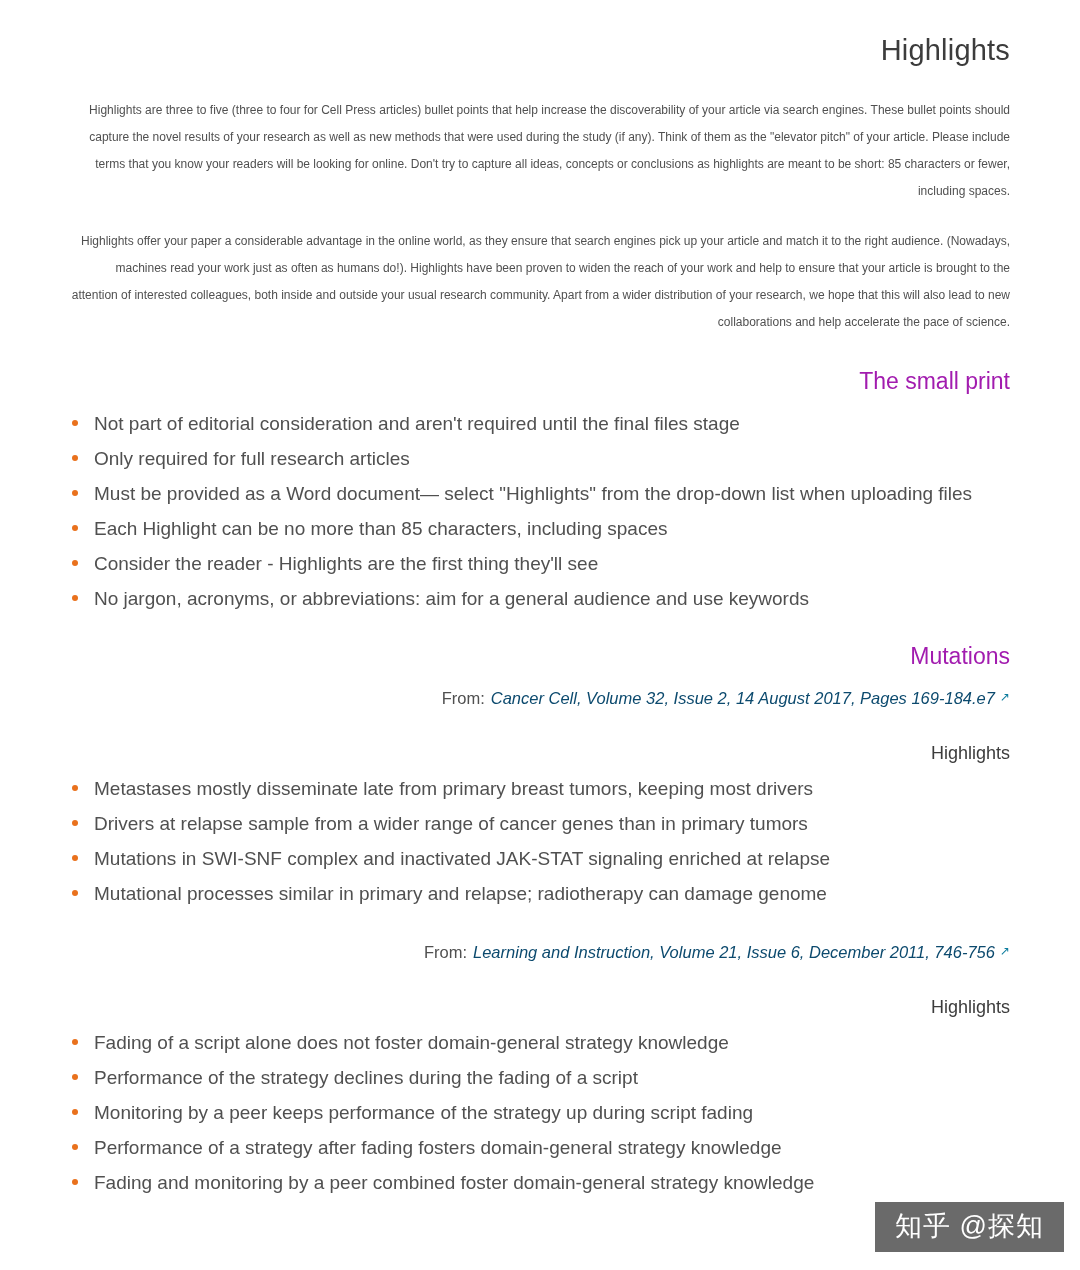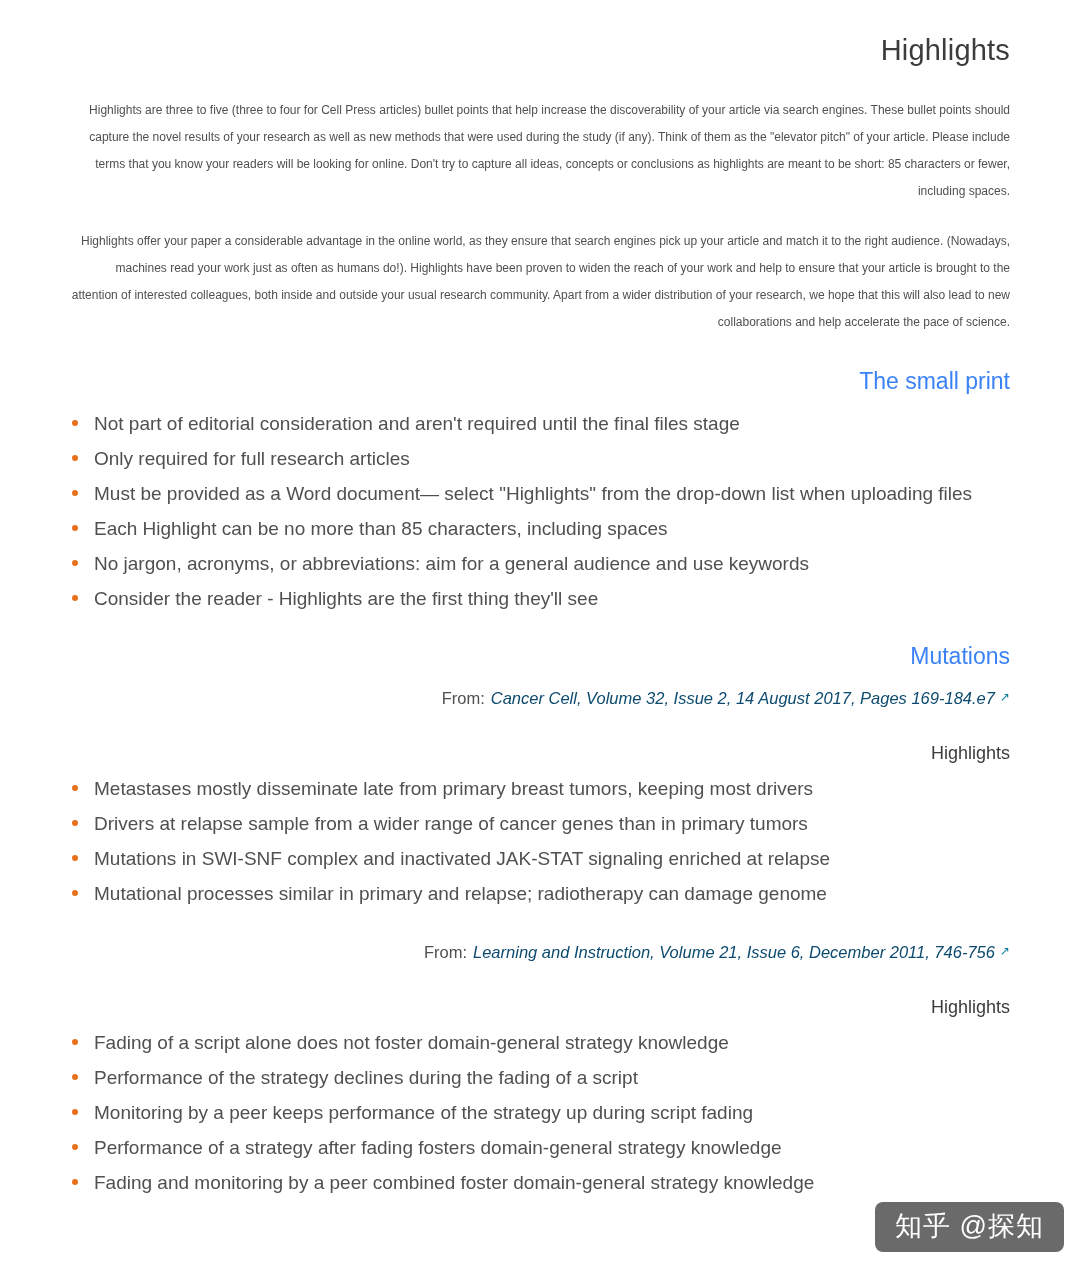--- a/index.html
+++ b/index.html
@@ -25,21 +25,21 @@
     letter-spacing: 0.2px;
   }
   p.body-text {
     font-size: 12px;
     line-height: 27px;
     margin: 0 0 23px 0;
   }
   h2 {
     font-size: 23px;
     font-weight: 400;
-    color: #3b82f6;
+    color: #a21caf;
     margin: 32px 0 16px 0;
   }
   h3 {
     font-size: 18px;
     font-weight: 400;
     color: #3c3c3c;
     margin: 30px 0 12px 0;
   }
   ul.bullets {
     list-style: none;
@@ -87,21 +87,21 @@
   }
   .watermark {
     position: absolute;
     right: 16px;
     bottom: 18px;
     background: rgba(48, 48, 48, 0.72);
     color: #ffffff;
     font-size: 27px;
     line-height: 1;
     padding: 11px 20px 12px 20px;
-    border-radius: 8px;
+    border-radius: 0;
     letter-spacing: 1px;
   }
 </style>
 </head>
 <body>
 
 <div class="content">
 
   <h1>Highlights</h1>
 
@@ -122,25 +122,25 @@
       <li>
         <span class="dot"></span>
         <span>Must be provided as a Word document— select "Highlights" from the drop-down list when uploading files</span>
       </li>
       <li>
         <span class="dot"></span>
         <span>Each Highlight can be no more than 85 characters, including spaces</span>
       </li>
       <li>
         <span class="dot"></span>
+        <span>Consider the reader - Highlights are the first thing they'll see</span>
+      </li>
+      <li>
+        <span class="dot"></span>
         <span>No jargon, acronyms, or abbreviations: aim for a general audience and use keywords</span>
-      </li>
-      <li>
-        <span class="dot"></span>
-        <span>Consider the reader - Highlights are the first thing they'll see</span>
       </li>
     </ul>
   </section>
 
   <section>
     <h2>Mutations</h2>
 
     <div class="from-line">
       <span class="from-label">From:</span><a class="ref-link"><span>Cancer Cell, Volume 32, Issue 2, 14 August 2017, Pages 169-184.e7</span></a><span class="ext-icon">↗</span>
     </div>

